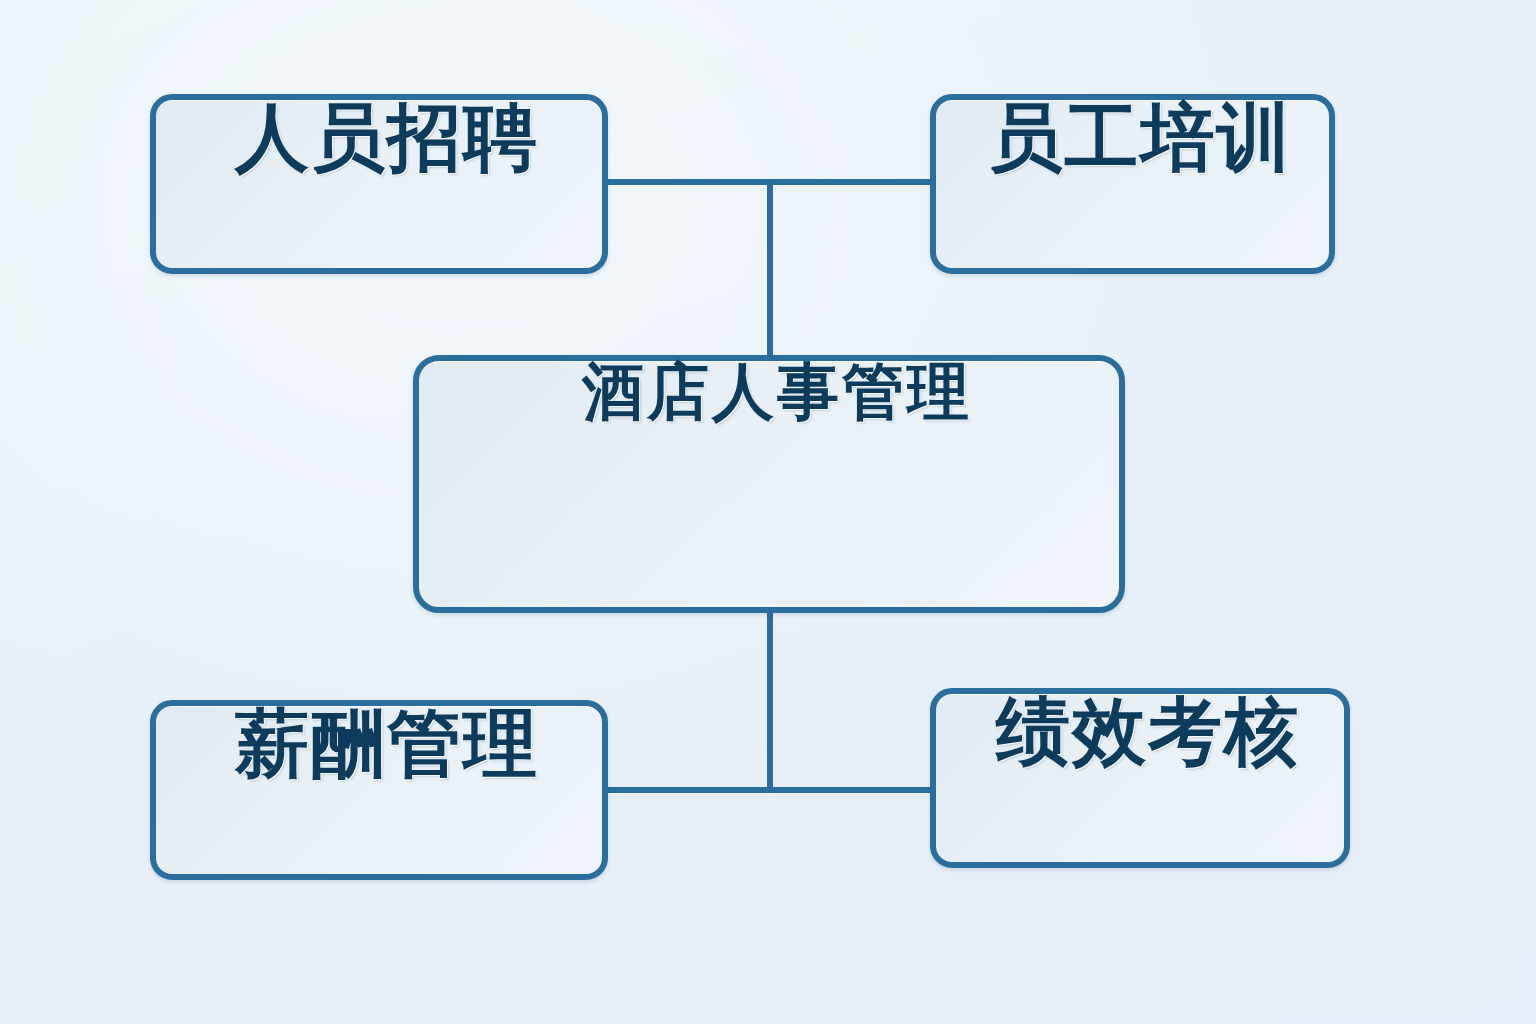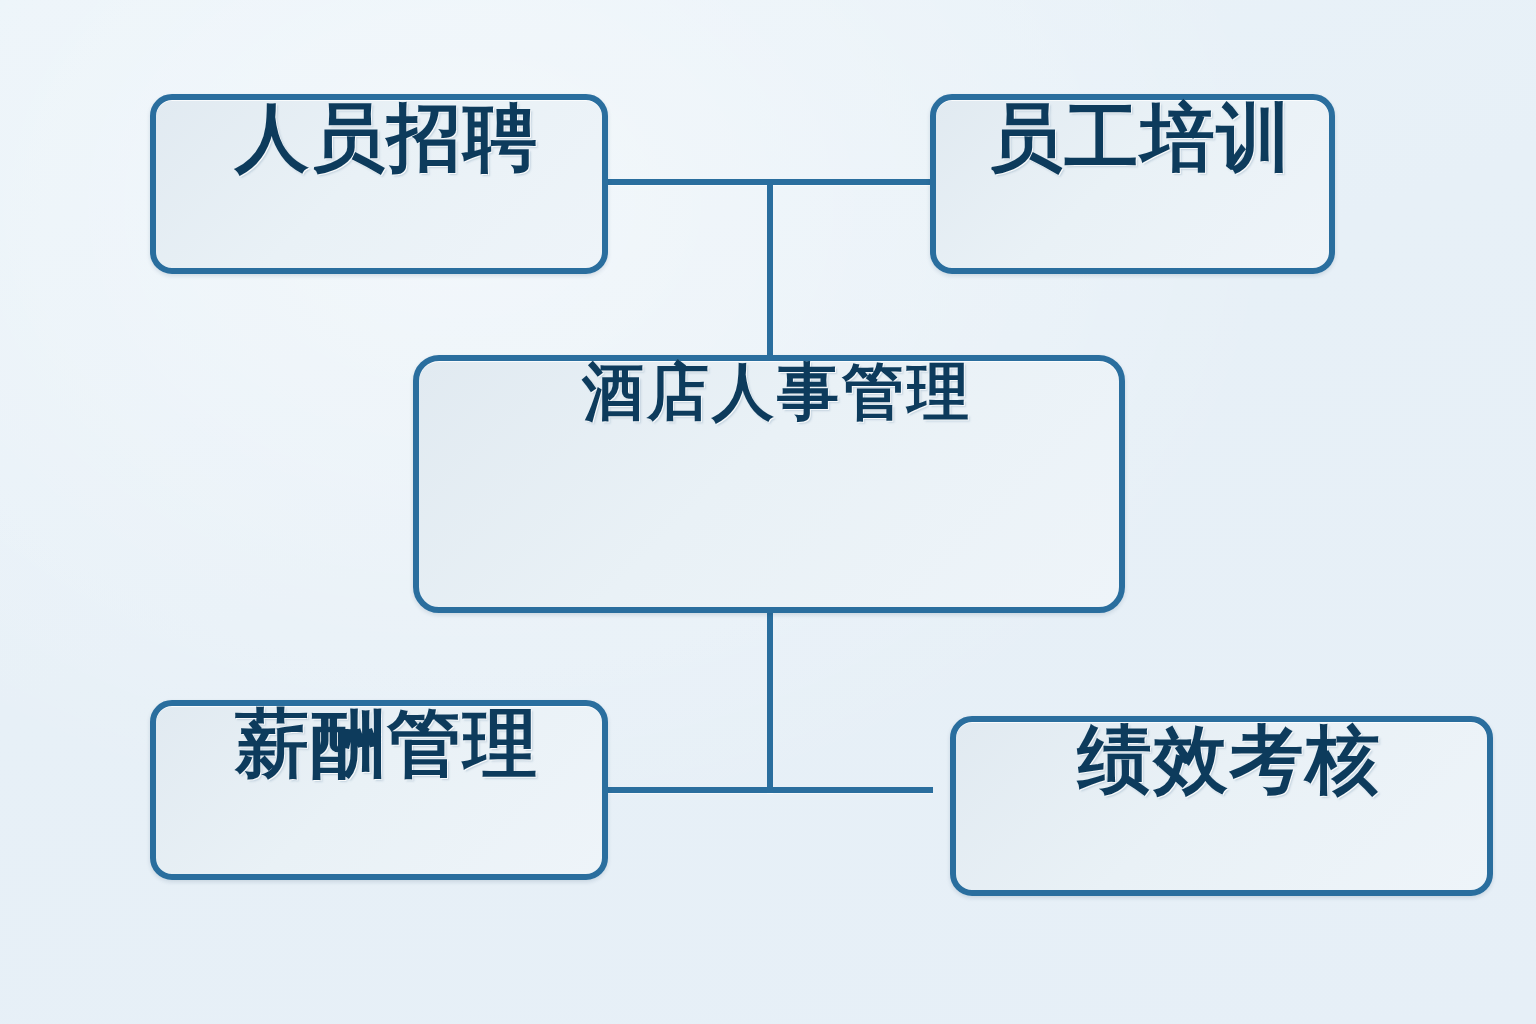--- a/index.html
+++ b/index.html
@@ -65,21 +65,21 @@
     left: 930px;  top: 94px;  width: 405px;  height: 180px;
   }
   #node-center {
     left: 413px;  top: 355px; width: 712px;  height: 258px;
     border-radius: 26px;
   }
   #node-compensation {
     left: 150px;  top: 700px; width: 458px;  height: 180px;
   }
   #node-performance {
-    left: 930px;  top: 716px; width: 543px;  height: 180px; margin-left: 20px;
+    left: 930px;  top: 688px; width: 420px;  height: 180px;
   }
 
   #node-recruitment .node-label,
   #node-training .node-label,
   #node-compensation .node-label,
   #node-performance .node-label {
     font-size: 74px;
   }
   #node-center .node-label {
     font-size: 62px;

